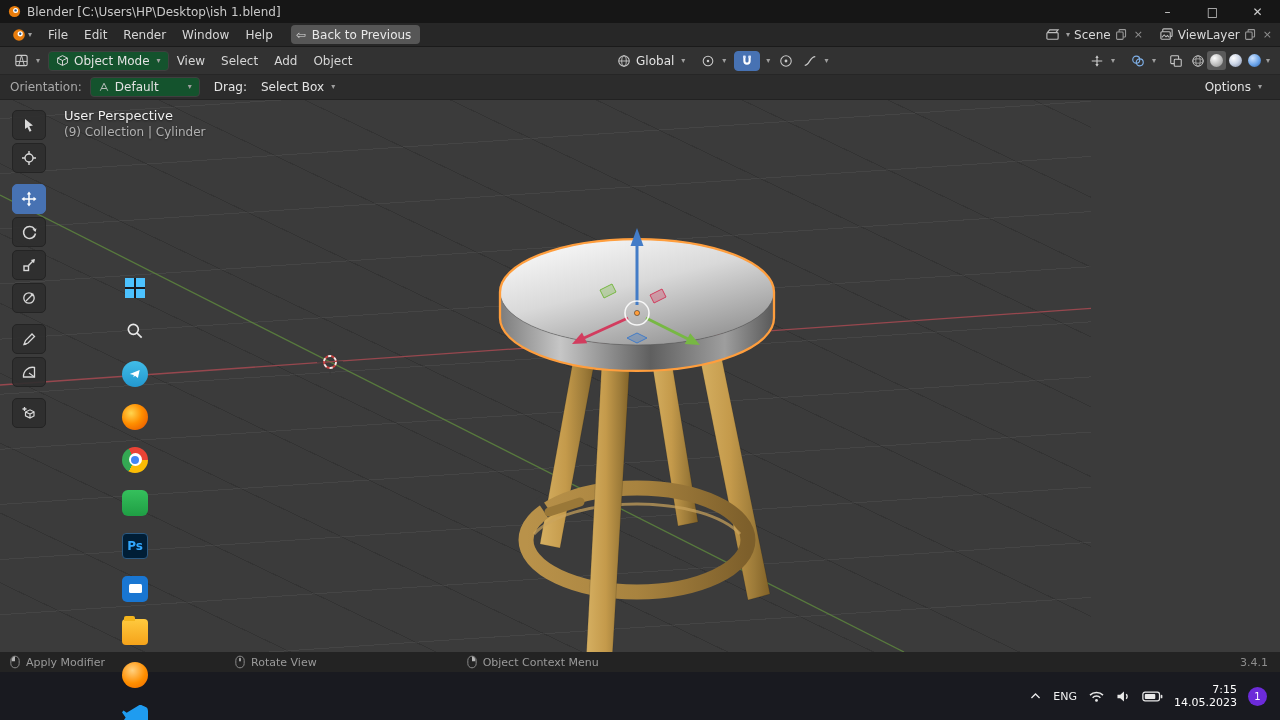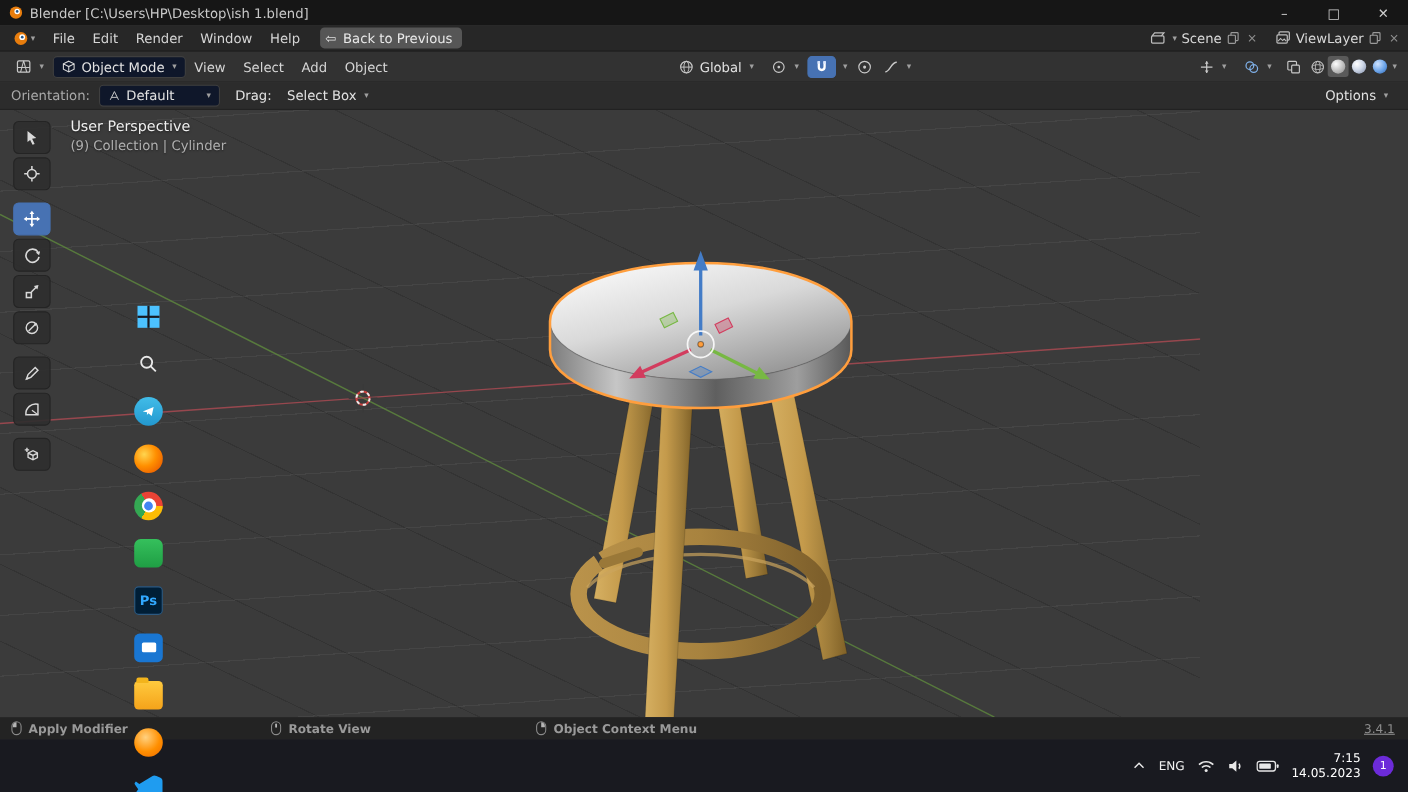--- a/index.html
+++ b/index.html
@@ -9,21 +9,21 @@
   
   #titlebar{top:0;height:23px;background:#161616;color:#c9c9c9;font-size:12px;text-align:right;}
   #menubar{top:23px;height:24px;background:#272727;color:#d6d6d6;font-size:12px;border-bottom:1px solid #1a1a1a;padding:0 4px;}
   #hdr{top:47px;height:28px;background:#323232;color:#d6d6d6;font-size:12px;border-bottom:1px solid #262626;padding:0 6px;}
   #subhdr{top:75px;height:25px;background:#2c2c2c;color:#bdbdbd;font-size:12px;border-bottom:1px solid #222;padding:0 10px;}
   #viewport{position:absolute;top:100px;left:0;width:1091px;height:552px;background:#3b3b3b;overflow:hidden;}
   #statusbar{top:652px;height:20px;background:#232323;color:#9a9a9a;font-size:11px;}
   #taskbar{top:672px;height:48px;background:#191a20;color:#fff;}
   
   .mi{padding:0 8px;height:100%;display:inline-flex;align-items:center;cursor:default;}
-  .wgt{display:inline-flex;align-items:center;gap:5px;background:#0f172a;border:1px solid #3f3f3f;
+  .wgt{display:inline-flex;align-items:center;gap:5px;background:#14532d;border:1px solid #3f3f3f;
        border-radius:4px;height:20px;padding:0 7px;color:#e2e2e2;font-size:12px;}
   .wgt.plain{background:transparent;border-color:transparent;}
   .wgt.blue{background:#4772b3;border-color:#4772b3;}
   .car{font-size:8px;color:#9f9f9f;margin-left:2px;line-height:1;}
   .ic{display:inline-flex;align-items:center;justify-content:center;}.gap14{width:14px;}.flex1{flex:1;}
   .winbtn{width:45px;height:23px;display:flex;align-items:center;justify-content:center;font-size:12px;color:#cfcfcf;}
   .back-btn{display:inline-flex;align-items:center;gap:6px;background:#565656;border-radius:4px;height:19px;
     padding:0 9px 0 5px;color:#e9e9e9;margin-left:10px;font-size:12px;}
   .back-ico{font-size:12px;color:#dedede;}
   .mbr{display:inline-flex;align-items:center;gap:4px;color:#d9d9d9;}
@@ -40,22 +40,22 @@
       repeating-linear-gradient(-3.8deg, transparent 0 54px, rgba(255,255,255,0.05) 54px 55px),
       repeating-linear-gradient(25.6deg, transparent 0 62px, rgba(0,0,0,0.14) 62px 63px);}
   #vp-labels{position:absolute;left:64px;top:8px;z-index:4;text-shadow:0 1px 2px rgba(0,0,0,.55);}
   #vp-labels .l1{font-size:13px;color:#f0f0f0;}
   #vp-labels .l2{font-size:12px;color:#c4c4c4;opacity:.85;margin-top:2px;}
   #navgizmo{position:absolute;left:1188px;top:4px;z-index:4;}
   #viewbtns{position:absolute;left:1244px;top:90px;z-index:4;display:flex;flex-direction:column;}
   .vbtn{width:26px;height:26px;border-radius:50%;background:rgba(40,40,40,.55);margin-bottom:5px;
         display:flex;align-items:center;justify-content:center;}
   
-  .sb-g{display:flex;align-items:center;gap:6px;font-weight:bold;}
-  #statusbar .v{margin-right:12px;color:#8d8d8d;text-decoration:underline;}
+  .sb-g{display:flex;align-items:center;gap:6px;}
+  #statusbar .v{margin-right:12px;color:#8d8d8d;}
   
   #tb-center{display:flex;align-items:center;gap:17px;margin-left:122px;flex-direction:column;}
   .tbi{width:26px;height:26px;border-radius:6px;position:relative;display:flex;align-items:center;
        justify-content:center;font-weight:bold;font-size:13px;flex:0 0 auto;}
   .win4{width:20px;height:20px;background:
       linear-gradient(#191a20,#191a20) center/2px 100% no-repeat,
       linear-gradient(#191a20,#191a20) center/100% 2px no-repeat,#4cc2ff;}
   .tbi-tg{border-radius:50%;background:linear-gradient(180deg,#41bce8,#2398cf);}
   .tbi-ffn{border-radius:50%;background:radial-gradient(circle at 35% 35%,#ffd54f,#ff8f00 45%,#e65100 95%);}
   .tbi-chrome{border-radius:50%;background:conic-gradient(from -30deg,#ea4335 0 33.3%,#fbbc05 33.3% 66.6%,#34a853 66.6% 100%);}

